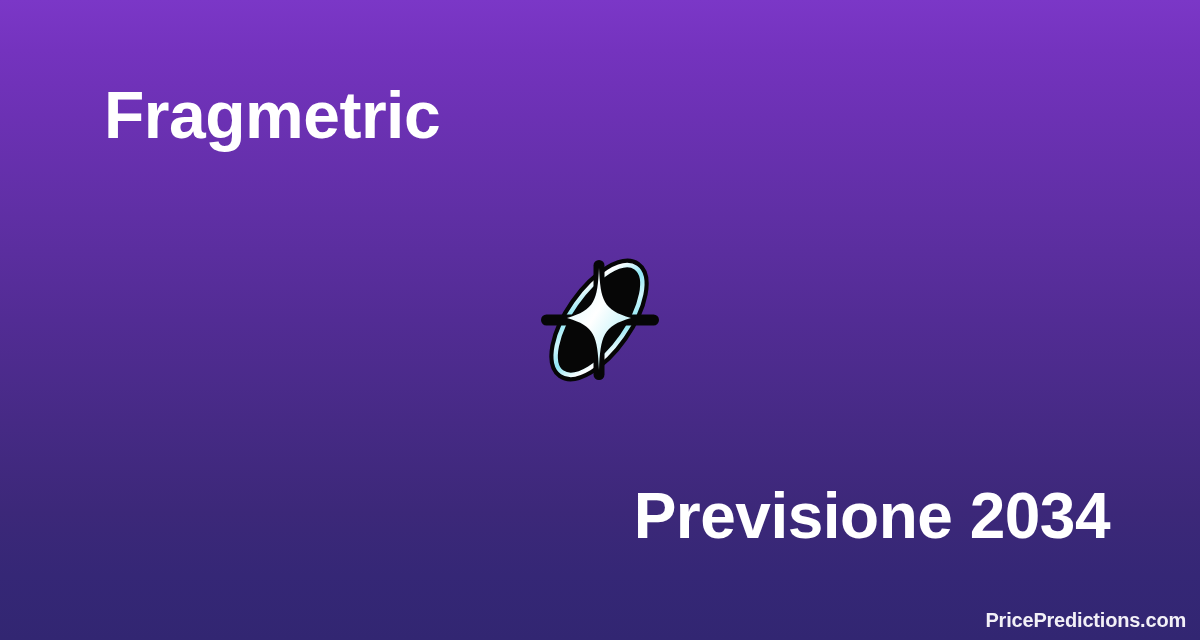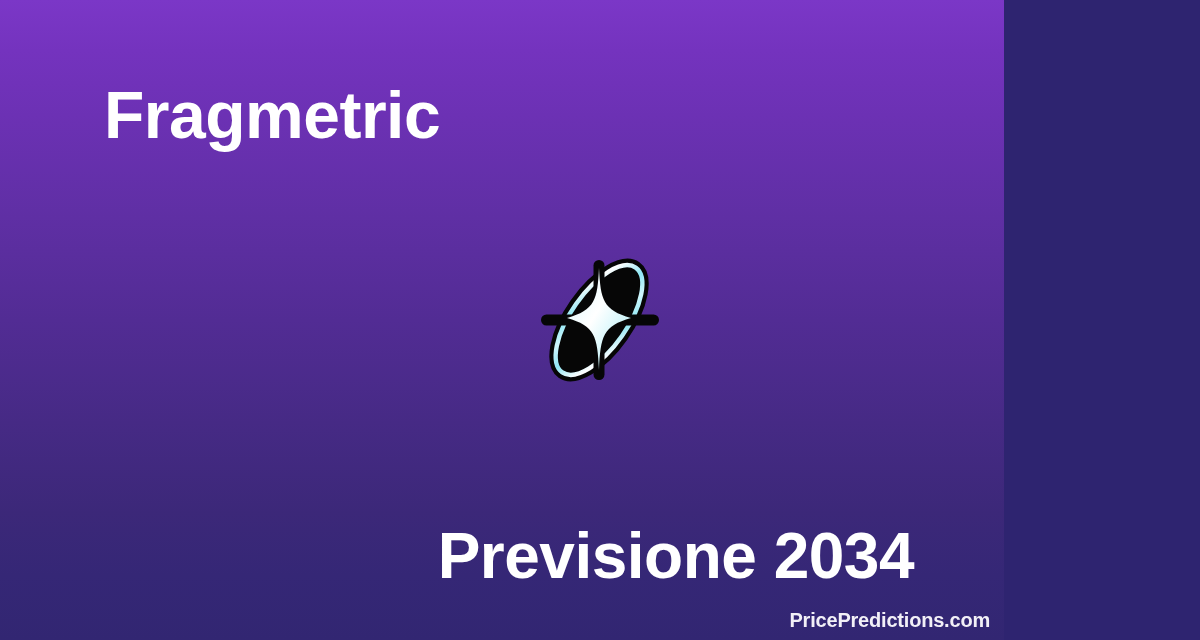--- a/index.html
+++ b/index.html
@@ -7,21 +7,21 @@
     margin: 0;
     padding: 0;
     background: #2e2470;
   }
   body {
     font-family: "Liberation Sans", sans-serif;
   }
 
   #banner {
     position: relative;
-    width: 1004px;
+    width: 1200px;
     height: 640px;
     overflow: hidden;
     background: linear-gradient(180deg,
         #7b37c7 0%,
         #7433be 8%,
         #6c31b4 18%,
         #5f2fa4 34%,
         #522c94 50%,
         #462a85 66%,
         #3c2879 80%,
@@ -48,21 +48,20 @@
     left: 0;
     right: 90px;
     top: 484px;
     text-align: right;
     font-size: 64px;
     font-weight: bold;
     line-height: 1;
     color: #ffffff;
     letter-spacing: -0.5px;
     white-space: nowrap;
-    margin-top: 40px;
   }
 
   
   #watermark {
     position: absolute;
     right: 14px;
     bottom: 8px;
     font-size: 20px;
     font-weight: bold;
     color: #f2f0f7;

